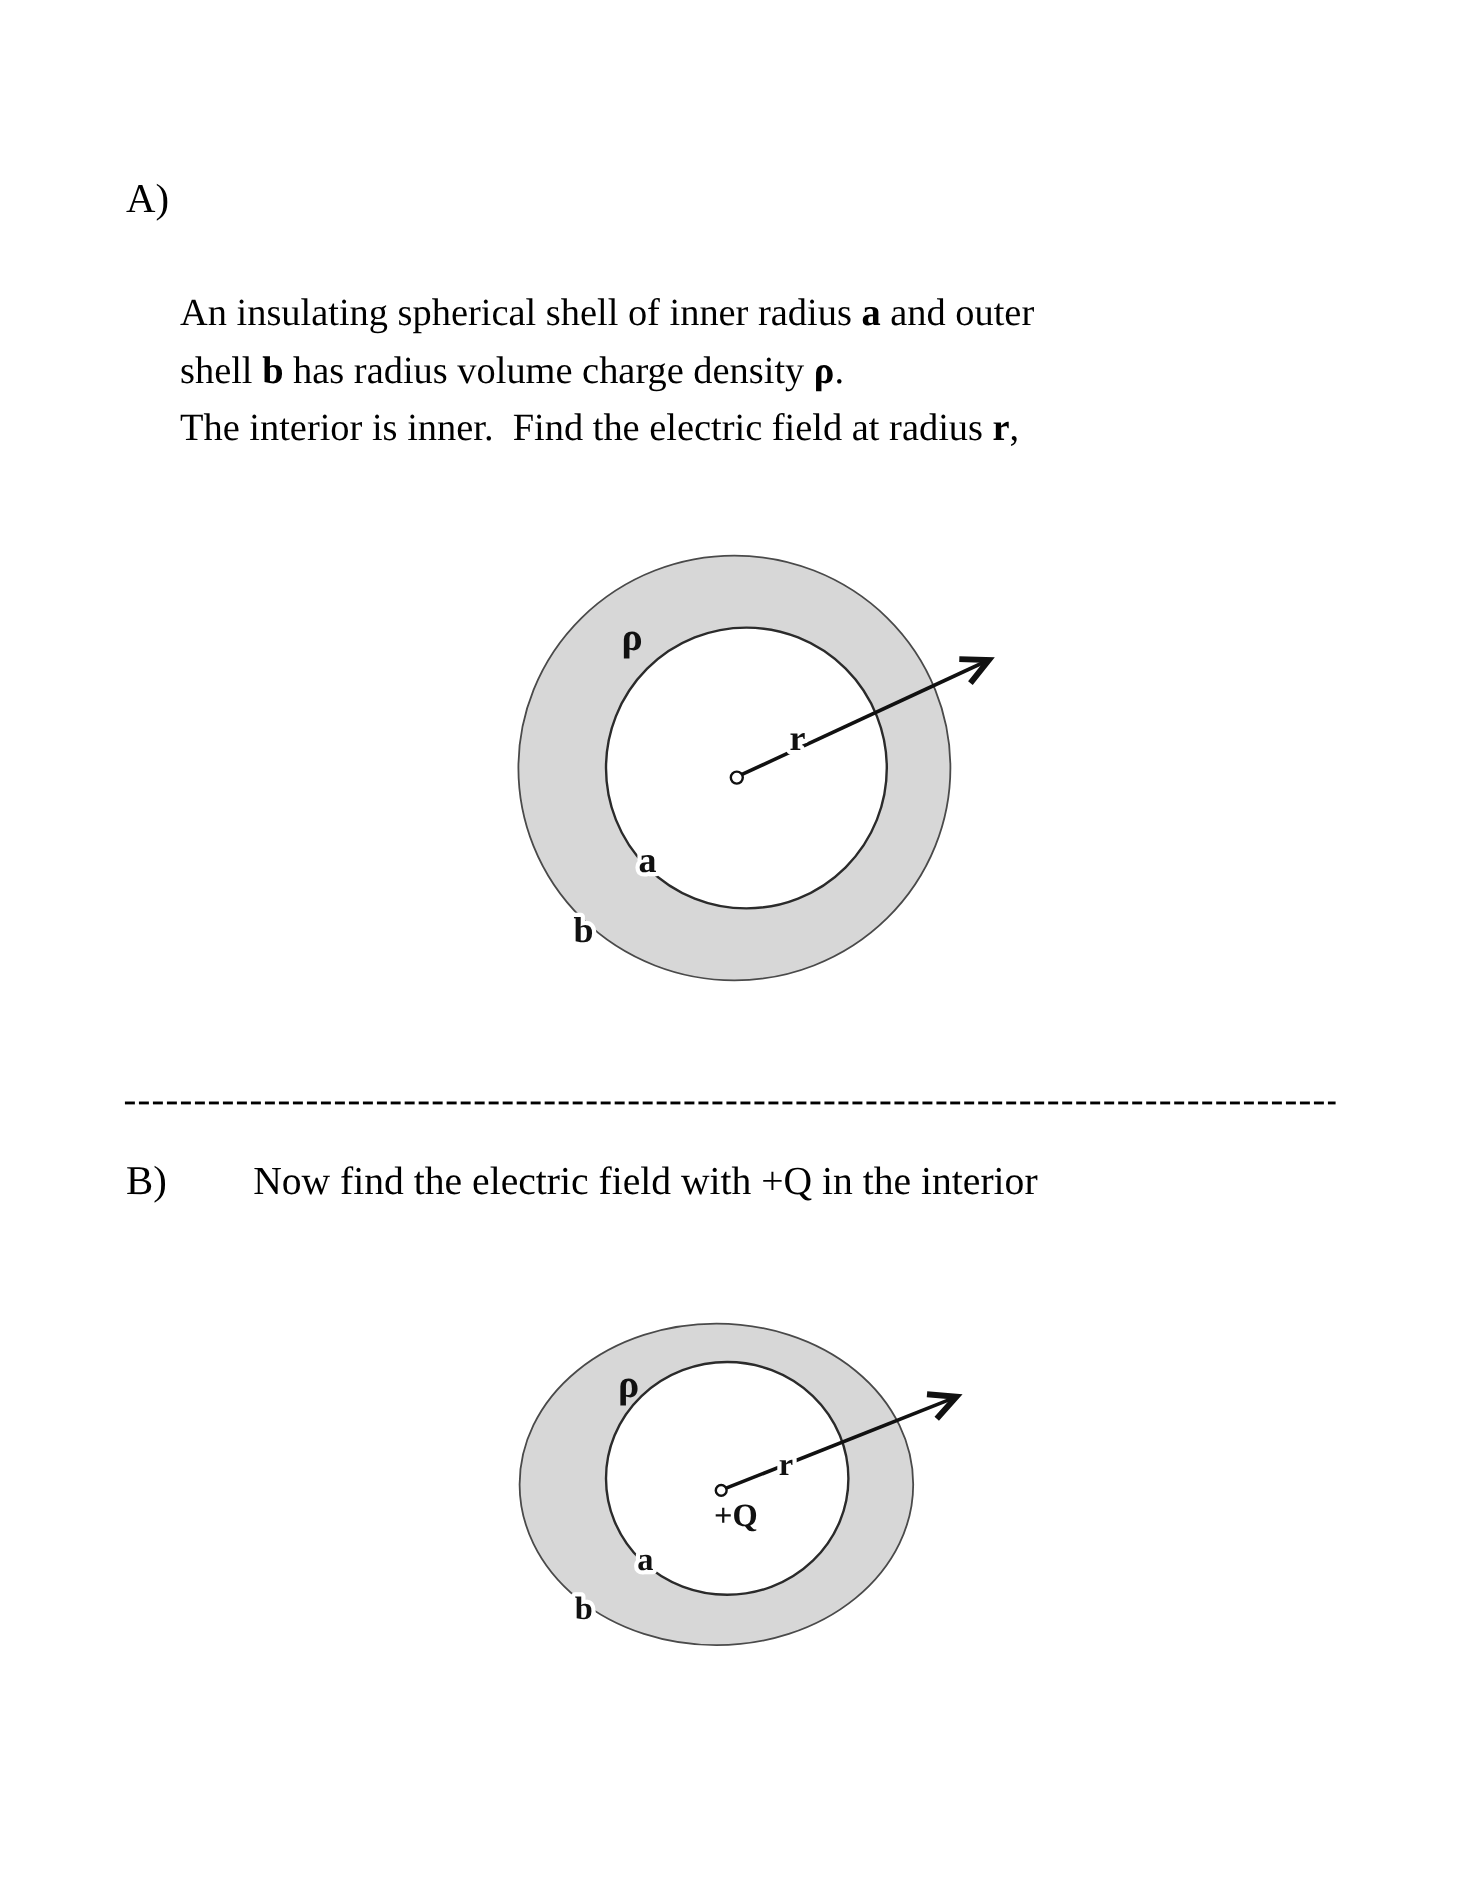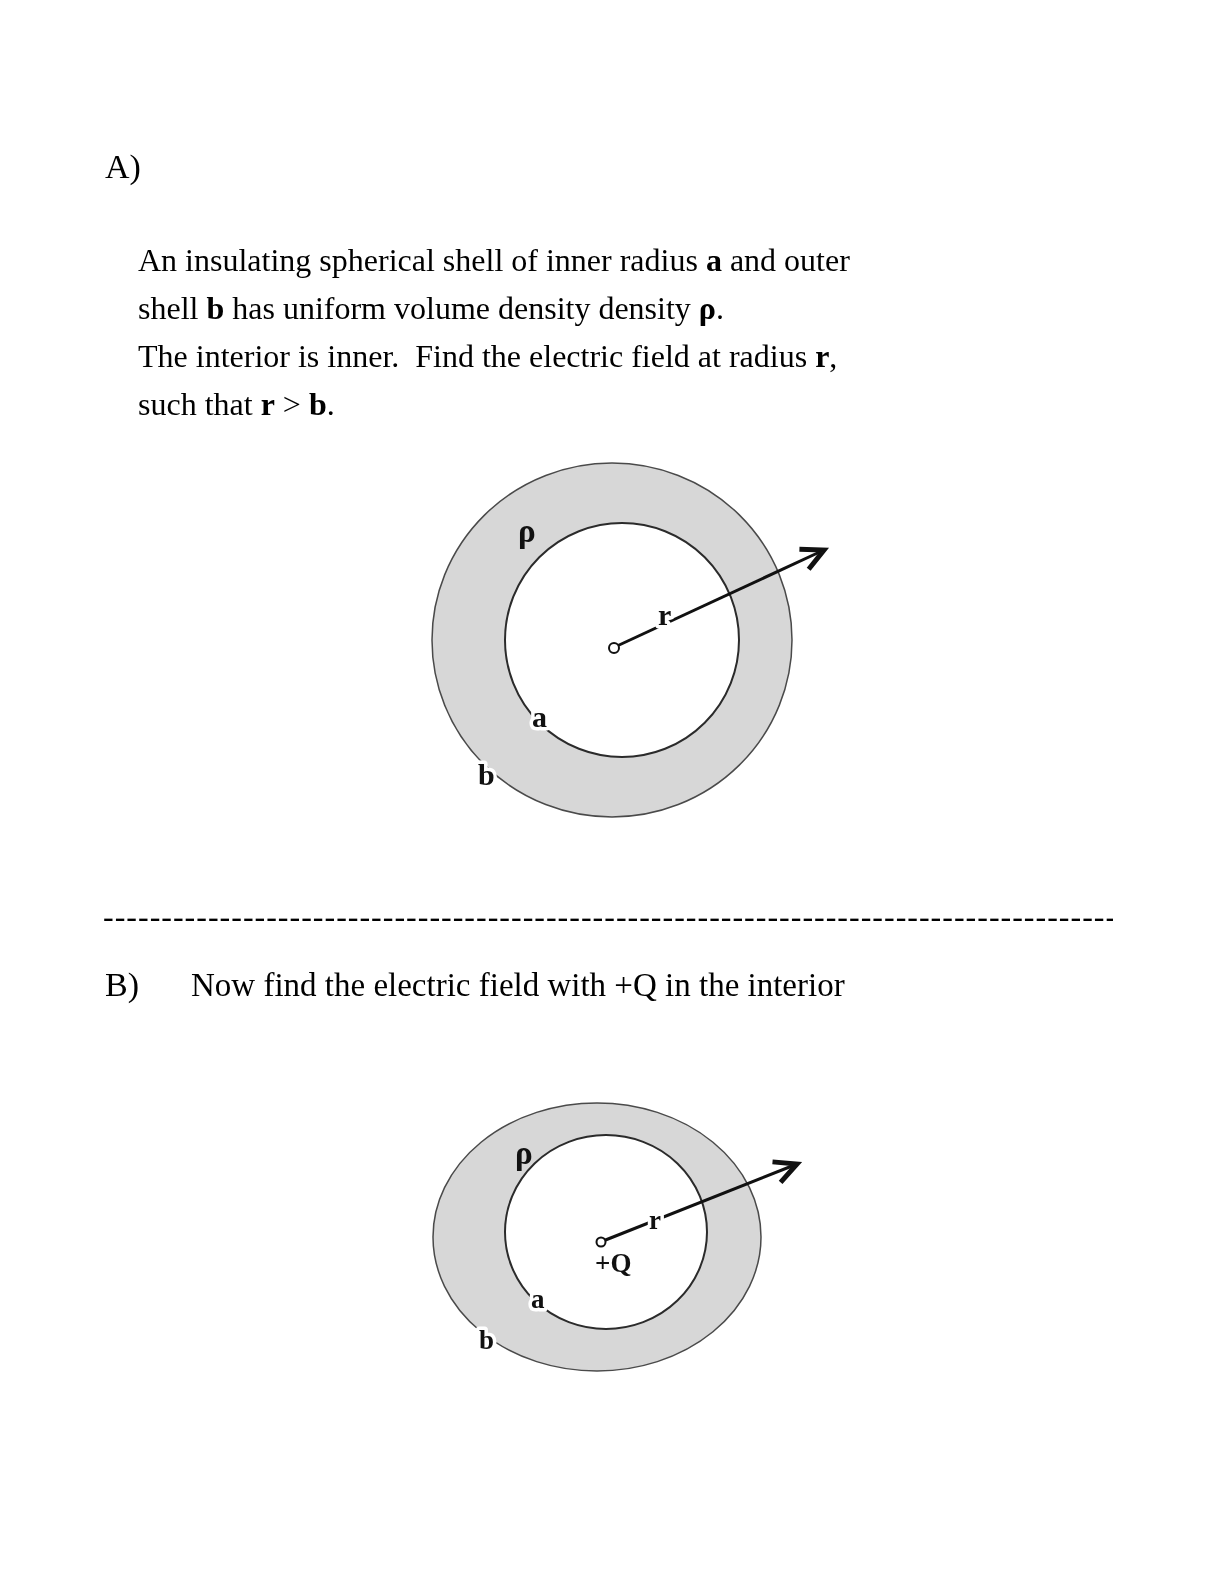--- a/index.html
+++ b/index.html
@@ -10,42 +10,42 @@
     height: 1584px;
     background: #ffffff;
     font-family: "Liberation Serif", serif;
     color: #000000;
     overflow: hidden;
   }
   .sec-label { font-size: 34px; }
   .a-label { position: absolute; left: 105px; top: 148px; }
   .para {
     position: absolute;
-    left: 138px;
+    left: 150px;
     top: 236px;
     font-size: 32px;
     line-height: 48px;
   }
   .pline { white-space: pre-wrap; }
   .bold { font-weight: bold; }
   .diagram { position: absolute; }
   .diagram-a { left: 400px; top: 452px; width: 480px; height: 385px; }
   .diagram-b { left: 405px; top: 1092px; width: 440px; height: 300px; }
   .separator {
     position: absolute;
     left: 103px;
     top: 898px;
     width: 1010px;
     font-size: 32px;
     letter-spacing: 1px;
     white-space: nowrap;
     overflow: hidden;
   }
   .b-row { position: absolute; left: 105px; top: 966px; font-size: 33px; }
-  .b-heading { margin-left: 52px; }
+  .b-heading { margin-left: 72px; }
   .dlabel {
     font-family: "Liberation Serif", serif;
     font-weight: bold;
     font-size: 30px;
     fill: #111111;
   }
   .dlabel-sm { font-size: 27px; }
   .rho { font-size: 33px; }
   .halo {
     paint-order: stroke;
@@ -56,23 +56,22 @@
 </style>
 </head>
 <body>
 
 <div class="page">
 
   <div class="sec-label a-label">A)</div>
 
   <div class="para">
     <div class="pline"><span>An insulating spherical shell of inner radius </span><span class="bold">a</span><span> and outer</span></div>
-    <div class="pline"><span>shell </span><span class="bold">b</span><span> has uniform volume density density </span><span class="bold">ρ</span><span>.</span></div>
+    <div class="pline"><span>shell </span><span class="bold">b</span><span> has radius volume charge density </span><span class="bold">ρ</span><span>.</span></div>
     <div class="pline"><span>The interior is inner.  Find the electric field at radius </span><span class="bold">r</span><span>,</span></div>
-    <div class="pline"><span>such that </span><span class="bold">r</span><span> &gt; </span><span class="bold">b</span><span>.</span></div>
   </div>
 
   <svg class="diagram diagram-a" viewBox="0 0 480 385">
     <defs>
       <marker id="arrowA" viewBox="0 0 12 12" refX="10" refY="6" markerWidth="11" markerHeight="11" orient="auto">
         <path d="M2,2 L10,6 L2,10" fill="none" stroke="#111111" stroke-width="1.8"></path>
       </marker>
     </defs>
     <ellipse cx="212" cy="188" rx="180" ry="177" stroke="#4a4a4a" stroke-width="1.5" fill="#d7d7d7"></ellipse>
     <circle cx="222" cy="188" r="117" fill="#ffffff" stroke="#2b2b2b" stroke-width="2"></circle>

